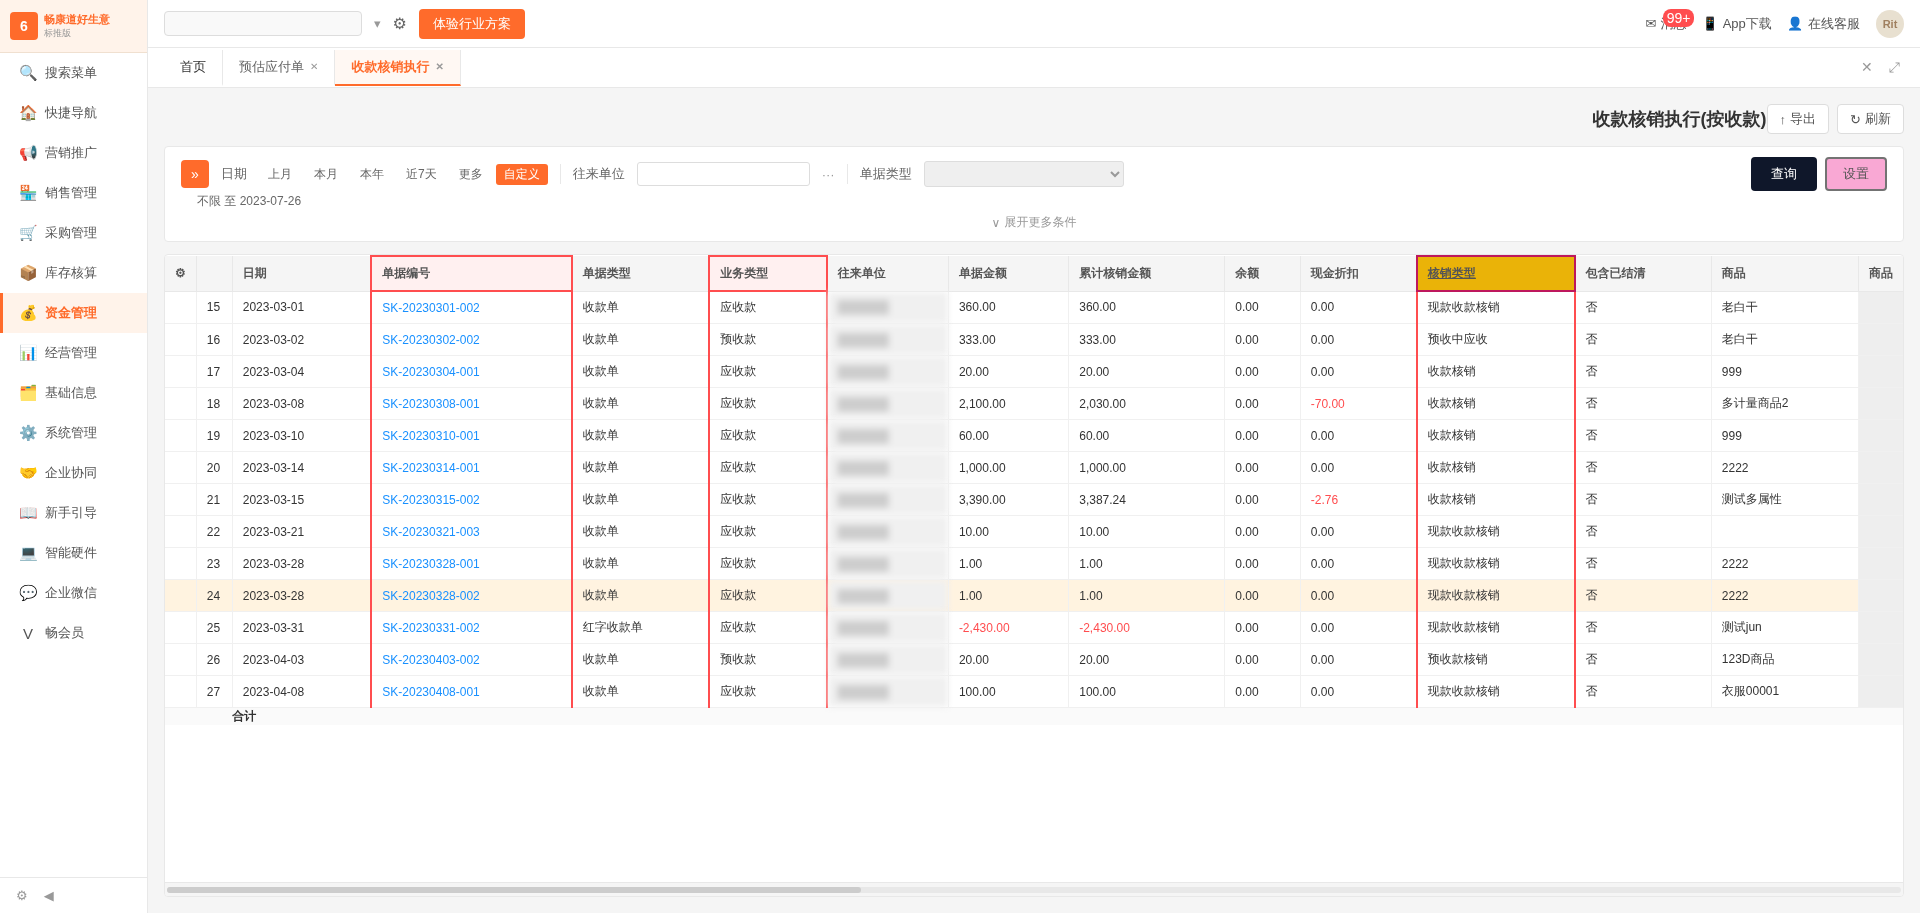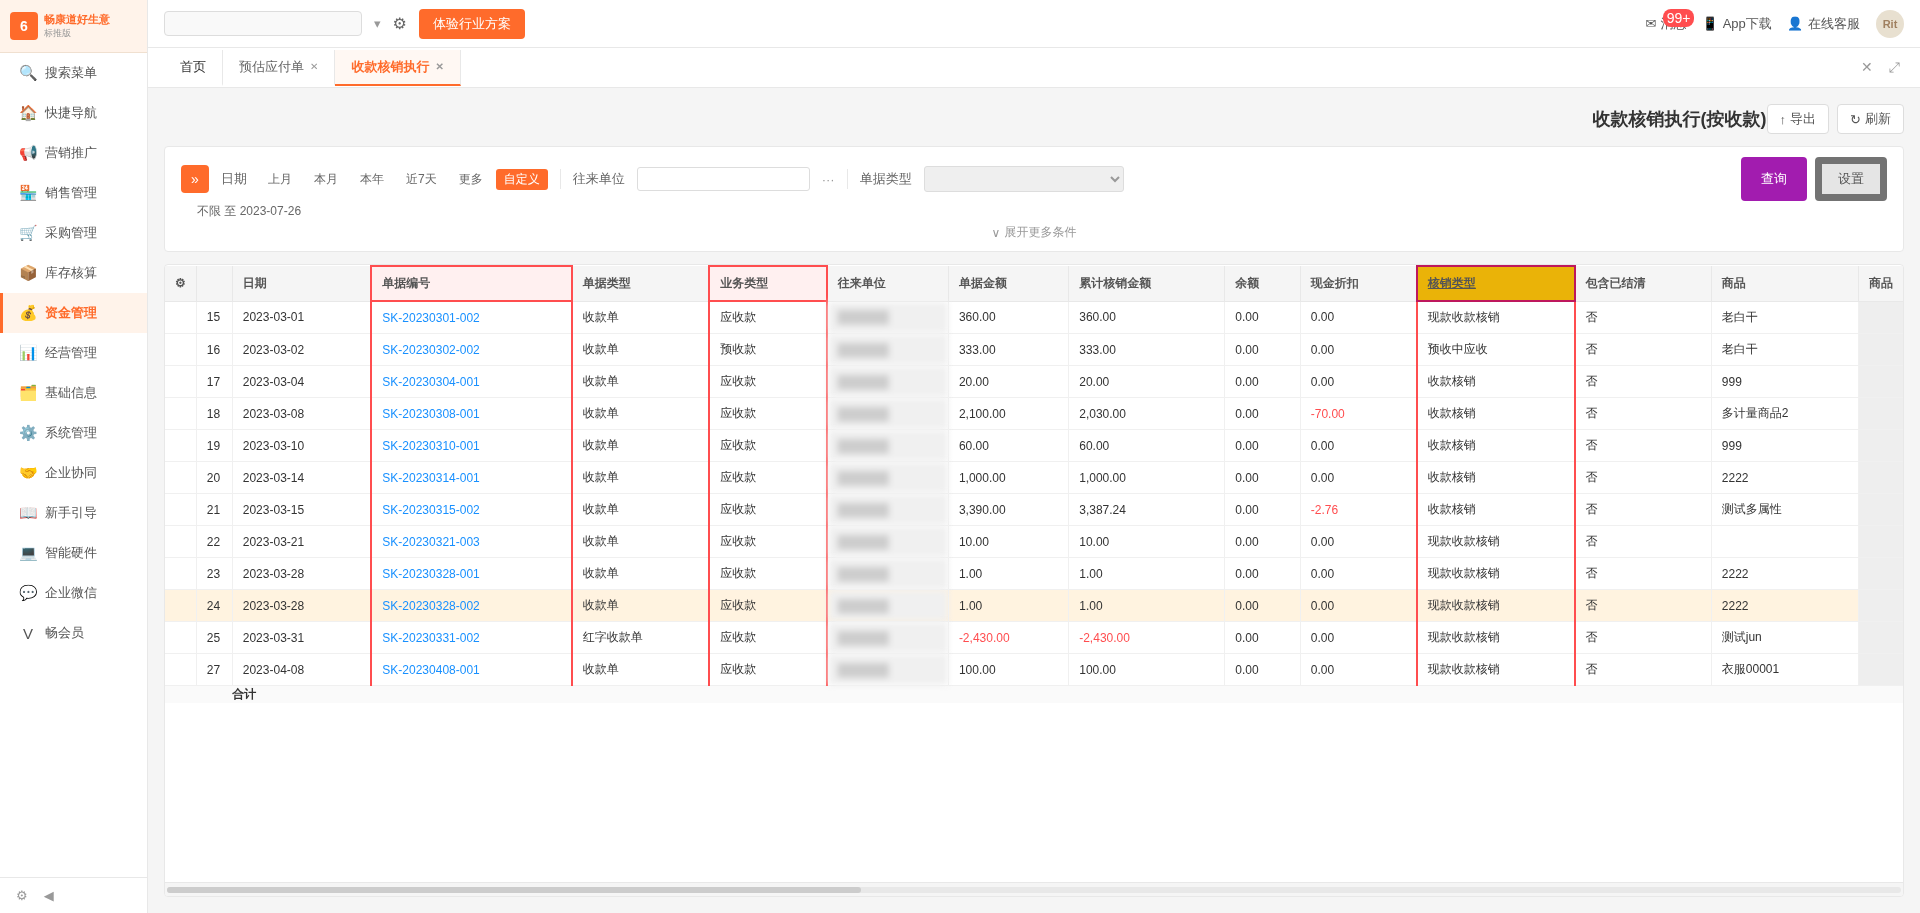--- a/index.html
+++ b/index.html
@@ -54,22 +54,22 @@
     .filter-bar { background: white; border-radius: 4px; border: 1px solid #e8e8e8; padding: 10px 16px; }
     .filter-row { display: flex; align-items: center; gap: 12px; flex-wrap: wrap; }
     .filter-label { color: #666; font-size: 13px; flex-shrink: 0; }
     .filter-date-options { display: flex; gap: 4px; align-items: center; }
     .filter-date-btn { padding: 2px 8px; border-radius: 3px; cursor: pointer; color: #666; font-size: 12px; border: 1px solid transparent; }
     .filter-date-custom { background: #ff6b2b; color: white; border-radius: 3px; padding: 2px 8px; font-size: 12px; cursor: pointer; }
     .filter-divider { width: 1px; height: 20px; background: #e8e8e8; }
     .filter-input { border: 1px solid #ddd; border-radius: 3px; padding: 4px 8px; font-size: 12px; min-width: 150px; color: #999; }
     .filter-dots { color: #999; cursor: pointer; }
     .filter-select { border: 1px solid #ddd; border-radius: 3px; padding: 4px 8px; font-size: 12px; color: #999; flex: 1; }
-    .filter-query-btn { background: #a21caf; color: white; border: none; border-radius: 4px; padding: 6px 20px; font-size: 13px; cursor: pointer; }
-    .filter-setting-btn { border: 7px solid #737373; background: #e5e5e5; border-radius: 4px; padding: 6px 16px; font-size: 13px; cursor: pointer; color: #555; }
+    .filter-query-btn { background: #0f172a; color: white; border: none; border-radius: 4px; padding: 6px 20px; font-size: 13px; cursor: pointer; }
+    .filter-setting-btn { border: 2px solid #737373; background: #f9a8d4; border-radius: 4px; padding: 6px 16px; font-size: 13px; cursor: pointer; color: #555; }
     .expand-more { display: flex; justify-content: center; margin-top: 4px; }
     .expand-btn { display: flex; align-items: center; gap: 4px; color: #999; font-size: 12px; cursor: pointer; border: none; background: none; }
 
     
     .table-container { background: white; border-radius: 4px; border: 1px solid #e8e8e8; flex: 1; overflow: hidden; display: flex; flex-direction: column; }
     .table-wrapper { flex: 1; overflow: auto; }
     table { width: 100%; border-collapse: collapse; font-size: 12px; }
     thead th { background: #f5f5f5; padding: 8px 10px; text-align: left; border-bottom: 1px solid #e8e8e8; border-right: 1px solid #e8e8e8; white-space: nowrap; color: #555; font-weight: bold; position: sticky; top: 0; z-index: 1; }
     thead th:last-child { border-right: none; }
     tbody td { padding: 7px 10px; border-bottom: 1px solid #f0f0f0; border-right: 1px solid #f0f0f0; white-space: nowrap; color: #333; }
@@ -480,20 +480,37 @@
                 <td style="color: rgb(255, 77, 79);">-2,430.00</td>
                 <td>0.00</td>
                 <td>0.00</td>
                 <td style="border-left: 2px solid rgb(255, 77, 79); border-right: 2px solid rgb(255, 77, 79);">现款收款核销</td>
                 <td>否</td>
                 <td>测试jun</td>
                 <td style="width: 32px; height: 28px; background: rgb(238, 238, 238);"></td>
               </tr>
               <tr>
                 <td></td>
+                <td>26</td>
+                <td>2023-04-03</td>
+                <td style="border-left: 2px solid rgb(255, 77, 79); border-right: 2px solid rgb(255, 77, 79);"><a class="link-text" href="#">SK-20230403-002</a></td>
+                <td>收款单</td>
+                <td style="border-left: 2px solid rgb(255, 77, 79); border-right: 2px solid rgb(255, 77, 79);">预收款</td>
+                <td style="color: rgb(204, 204, 204); background: rgb(240, 240, 240); filter: blur(3px);">██████</td>
+                <td>20.00</td>
+                <td>20.00</td>
+                <td>0.00</td>
+                <td>0.00</td>
+                <td style="border-left: 2px solid rgb(255, 77, 79); border-right: 2px solid rgb(255, 77, 79);">预收款核销</td>
+                <td>否</td>
+                <td>123D商品</td>
+                <td style="width: 32px; height: 28px; background: rgb(238, 238, 238);"></td>
+              </tr>
+              <tr>
+                <td></td>
                 <td>27</td>
                 <td>2023-04-08</td>
                 <td style="border-left: 2px solid rgb(255, 77, 79); border-right: 2px solid rgb(255, 77, 79);"><a class="link-text" href="#">SK-20230408-001</a></td>
                 <td>收款单</td>
                 <td style="border-left: 2px solid rgb(255, 77, 79); border-right: 2px solid rgb(255, 77, 79);">应收款</td>
                 <td style="color: rgb(204, 204, 204); background: rgb(240, 240, 240); filter: blur(3px);">██████</td>
                 <td>100.00</td>
                 <td>100.00</td>
                 <td>0.00</td>
                 <td>0.00</td>

